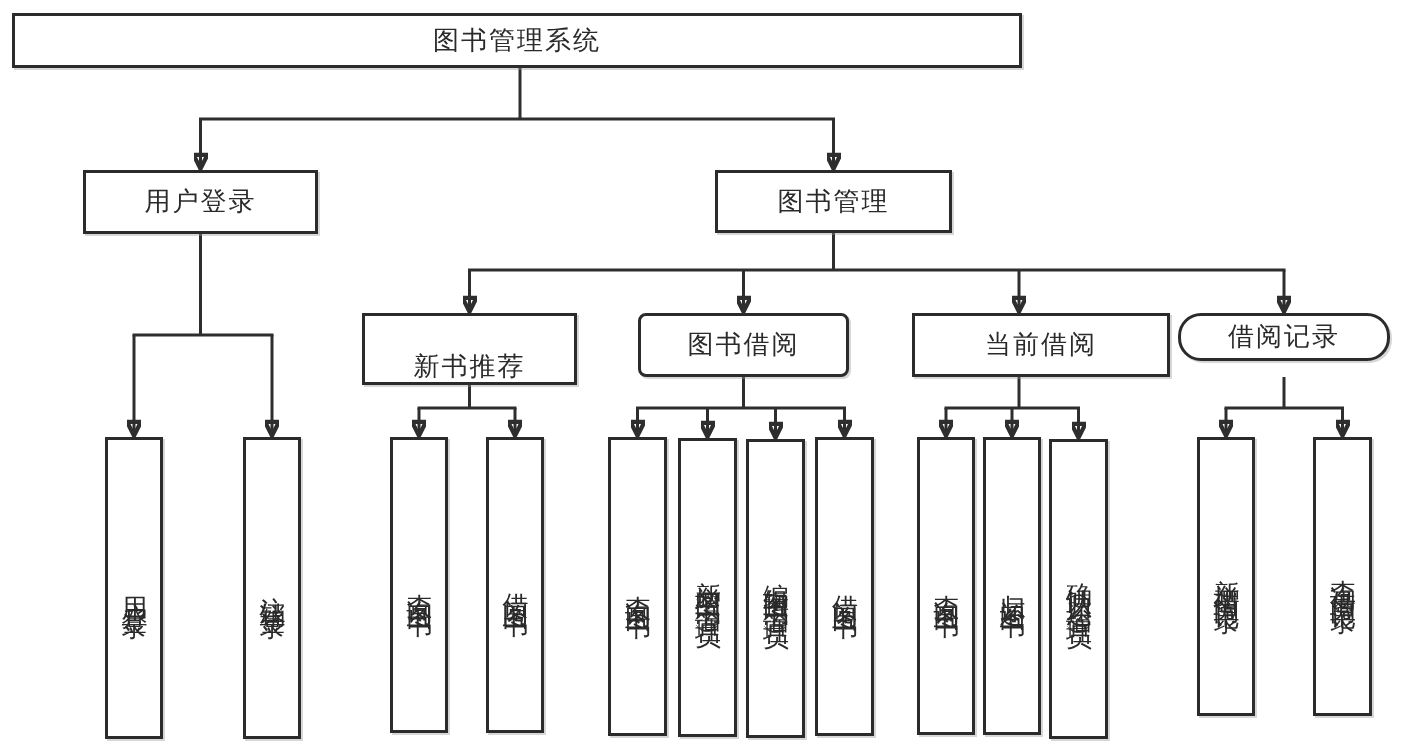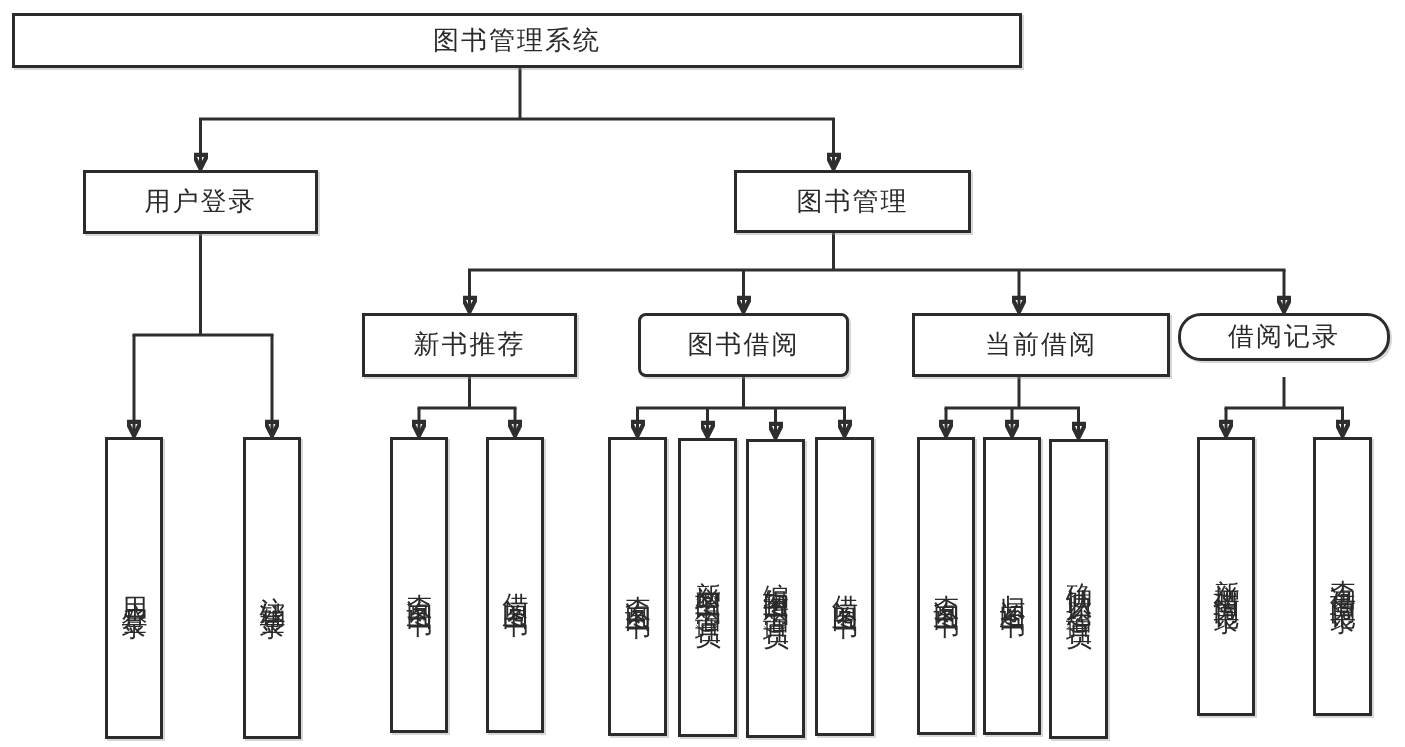--- a/index.html
+++ b/index.html
@@ -108,24 +108,24 @@
       </g>
   </svg>
 
   <div id="nodes-layer">
       <div class="node" style="left: 12px; top: 13px; width: 1010px; height: 55px;">
         <span class="label">图书管理系统</span>
       </div>
       <div class="node" style="left: 83px; top: 170px; width: 235px; height: 64px;">
         <span class="label">用户登录</span>
       </div>
-      <div class="node" style="left: 715px; top: 170px; width: 237px; height: 63px; margin-left: 19px;">
+      <div class="node" style="left: 715px; top: 170px; width: 237px; height: 63px;">
         <span class="label">图书管理</span>
       </div>
-      <div class="node" style="left: 362px; top: 313px; width: 215px; height: 64px;">
+      <div class="node" style="left: 362px; top: 313px; width: 215px; height: 72px; align-items: flex-end;">
         <span class="label">新书推荐</span>
       </div>
       <div class="node" style="left: 638px; top: 313px; width: 211px; height: 64px; border-radius: 8px;">
         <span class="label">图书借阅</span>
       </div>
       <div class="node" style="left: 912px; top: 313px; width: 258px; height: 64px;">
         <span class="label">当前借阅</span>
       </div>
       <div class="node" style="left: 1178px; top: 313px; width: 212px; height: 48px; border-radius: 23px;">
         <span class="label">借阅记录</span>

